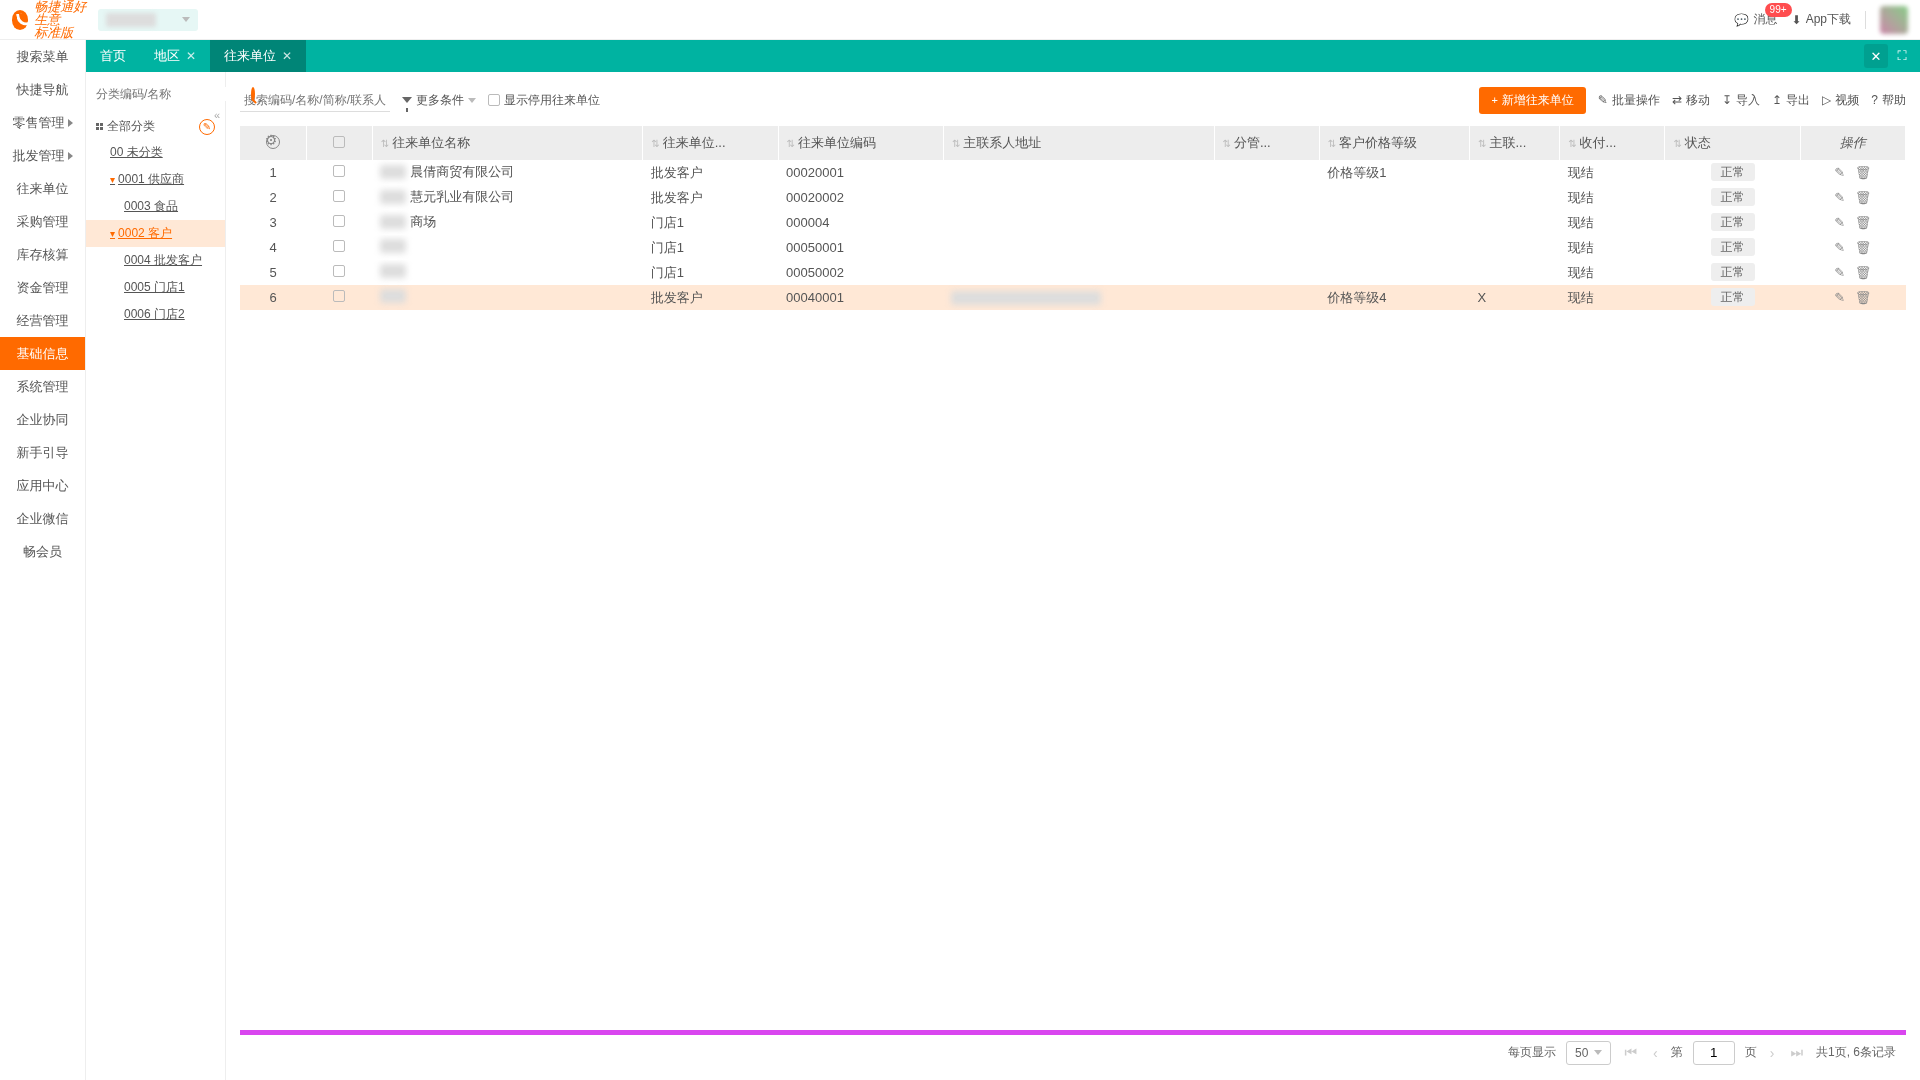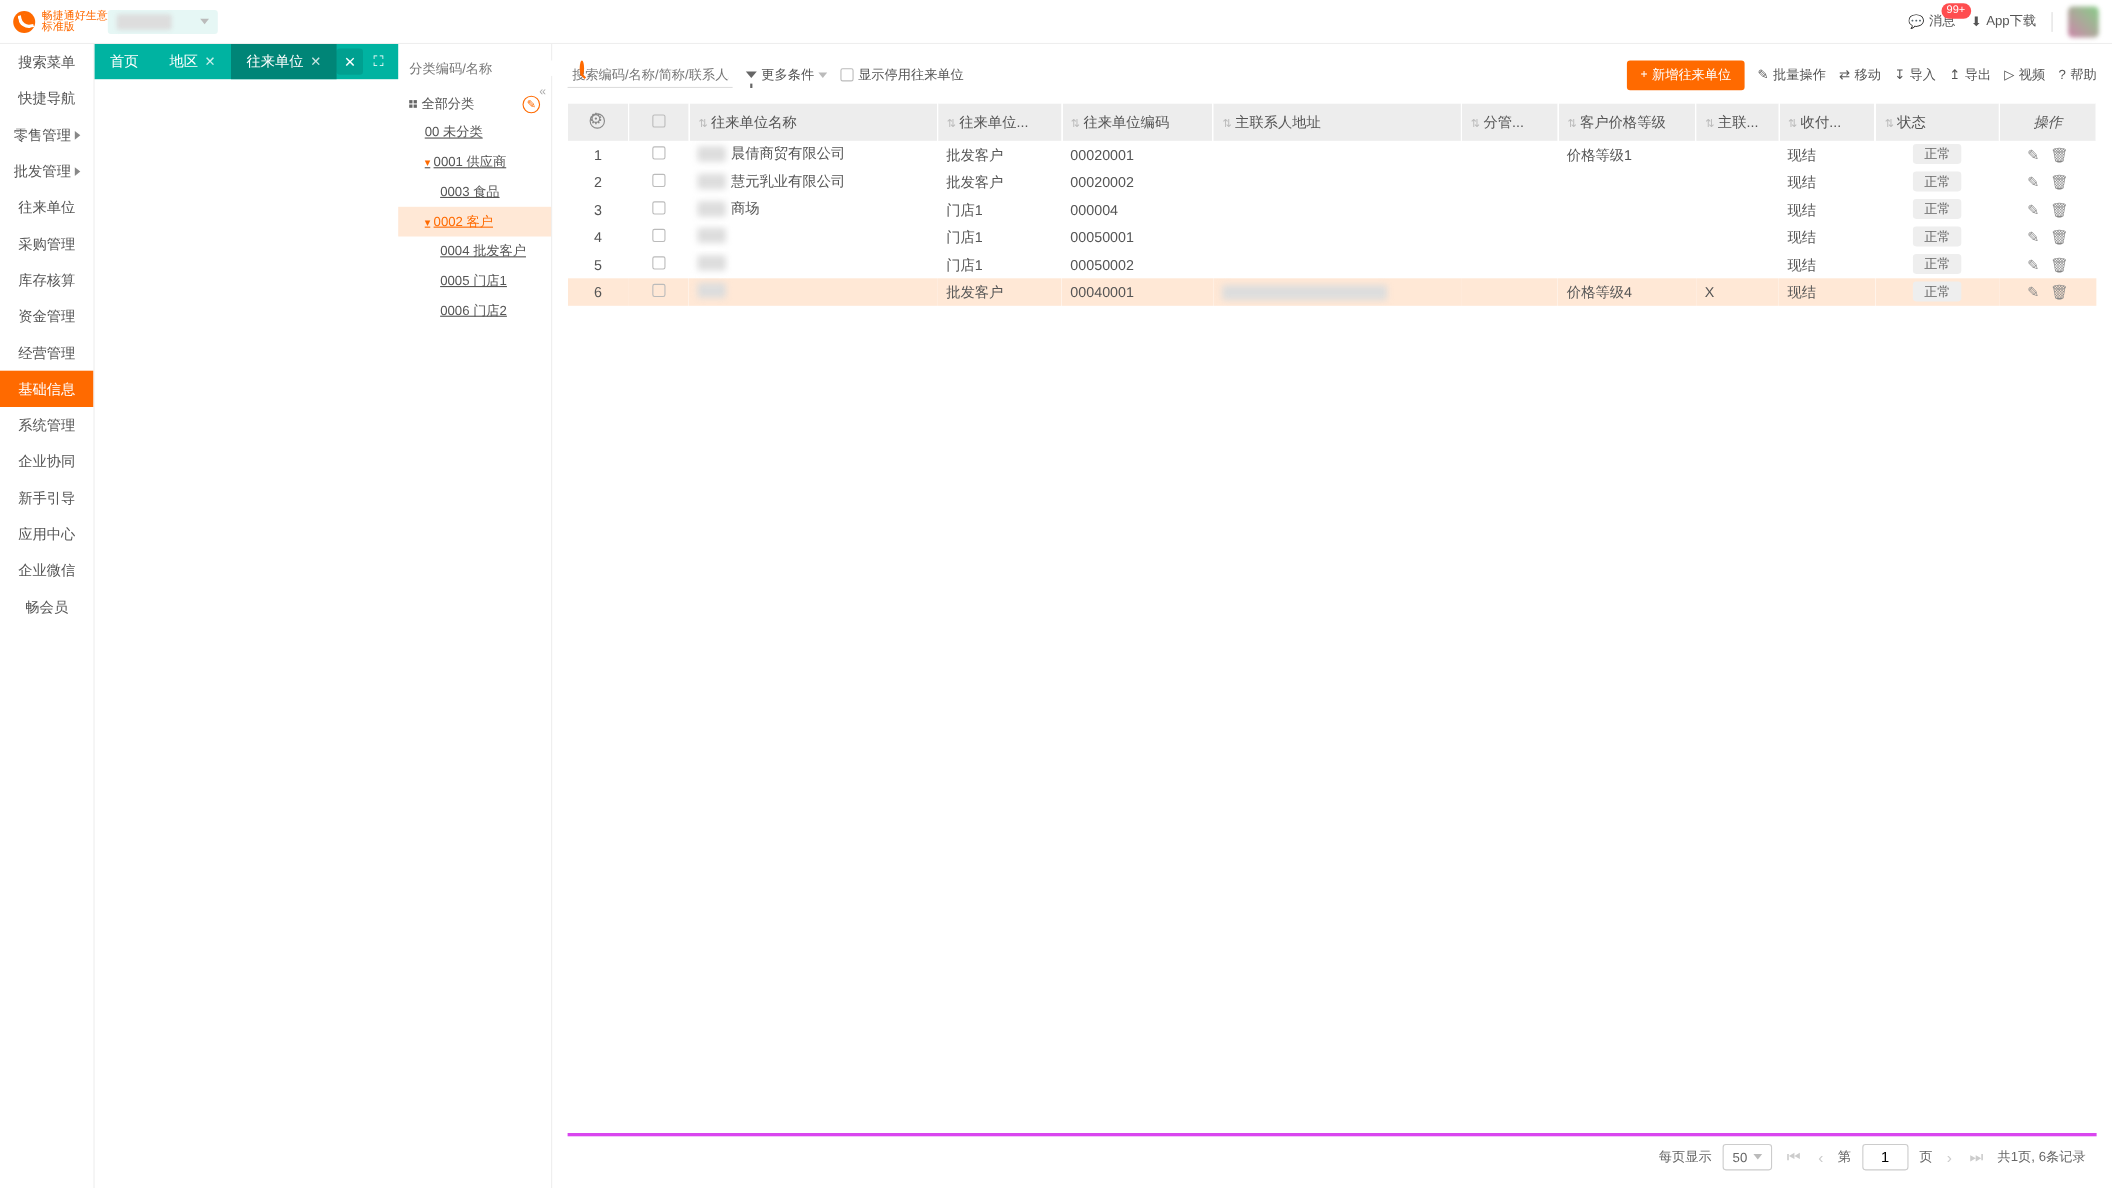--- a/index.html
+++ b/index.html
@@ -2,40 +2,40 @@
 <html><head>
 <meta charset="utf-8">
 <style>
 * { margin: 0; padding: 0; box-sizing: border-box; font-family: "Microsoft YaHei", Arial, sans-serif; }
 body { font-size: 13px; color: #333; background: #fff; overflow: hidden; }
 
 .top-header { height: 40px; display: flex; align-items: center; padding: 0 12px; border-bottom: 1px solid #eee; }
 .logo-area { display: flex; align-items: center; gap: 6px; width: 86px; }
 .logo-mark { width: 20px; height: 20px; background: #ff6a00; border-radius: 50%; position: relative; }
 .logo-mark::after { content: ""; position: absolute; width: 10px; height: 10px; border: 3px solid #fff; border-top: none; border-right: none; border-radius: 0 0 0 10px; top: 3px; left: 5px; transform: rotate(-10deg); }
-.logo-text { color: #ff6a00; font-size: 10px; line-height: 1; }
+.logo-text { color: #ff6a00; font-size: 13px; line-height: 1; font-style: italic; }
 .company-sel { width: 100px; height: 22px; background: #e6f7f5; border-radius: 3px; display: flex; align-items: center; padding: 0 8px; color: #bbb; position: relative; }
 .company-sel .blur { width: 50px; height: 14px; background: #ddd; filter: blur(2px); border-radius: 2px; }
 .chev-down { width: 0; height: 0; border-left: 4px solid transparent; border-right: 4px solid transparent; border-top: 5px solid #bbb; }
 .top-spacer { flex: 1; }
 .top-right { display: flex; align-items: center; gap: 14px; color: #555; }
 .top-item { display: flex; align-items: center; gap: 4px; cursor: pointer; font-size: 12px; }
 .badge { position: absolute; top: -8px; right: -14px; background: #ff4d4f; color: #fff; border-radius: 8px; padding: 0 5px; font-size: 10px; line-height: 14px; }
 .msg-wrap { position: relative; }
 .avatar { width: 28px; height: 28px; border-radius: 4px; background: linear-gradient(45deg,#c8a,#8c8); filter: blur(2px); }
 .sep { width: 1px; height: 18px; background: #ddd; }
 
 .main-layout { display: flex; height: calc(100vh - 40px); }
 
 .sidebar { width: 86px; background: #fff; border-right: 1px solid #eee; overflow-y: auto; }
 .sidebar-item { height: 33px; display: flex; align-items: center; justify-content: center; gap: 3px; color: #555; font-size: 13px; cursor: pointer; }
 .sidebar-item.active { background: #ff6a00; color: #fff; }
 .caret { width: 0; height: 0; border-top: 4px solid transparent; border-bottom: 4px solid transparent; border-left: 5px solid #888; }
 
-.content-area { flex: 1; display: flex; flex-direction: row; }
+.content-area { flex: 1; display: flex; flex-direction: column; }
 
 .tab-bar { height: 32px; background: #00b3a1; display: flex; align-items: stretch; }
 .tab { padding: 0 14px; color: #fff; display: flex; align-items: center; gap: 6px; cursor: pointer; font-size: 13px; }
 .tab.active { background: #008577; }
 .tab-close { font-size: 12px; opacity: .8; }
 .tab-bar-right { margin-left: auto; display: flex; align-items: center; padding-right: 6px; gap: 2px; }
 .tab-right-btn { width: 24px; height: 24px; color: #fff; display: flex; align-items: center; justify-content: center; cursor: pointer; border-radius: 3px; }
 .tab-right-btn:first-child { background: rgba(0,0,0,.1); }
 
 .work-area { flex: 1; display: flex; }
@@ -73,21 +73,21 @@
 th.sortable::before { content: "⇅"; color: #bbb; font-size: 10px; margin-right: 3px; }
 td { height: 25px; padding: 0 8px; color: #555; font-size: 13px; white-space: nowrap; overflow: hidden; text-overflow: ellipsis; }
 tbody tr.highlight { background: #ffe8d6; }
 .gear-icon { width: 14px; height: 14px; border: 1.5px solid #888; border-radius: 50%; position: relative; display: inline-block; }
 .gear-icon::before { content: "⚙"; position: absolute; left: -2px; top: -4px; font-size: 14px; color: #888; }
 .status-pill { background: #eee; color: #666; padding: 2px 10px; border-radius: 3px; font-size: 12px; }
 .op-icons { display: flex; gap: 10px; justify-content: center; color: #888; }
 .op-icons span { cursor: pointer; }
 .blur-cell { background: #ddd; filter: blur(3px); height: 14px; border-radius: 2px; }
 
-.pagination { height: 40px; display: flex; align-items: center; justify-content: flex-end; gap: 10px; color: #666; font-size: 12px; border-top: 3px solid #d946ef; padding-right: 10px; }
+.pagination { height: 40px; display: flex; align-items: center; justify-content: flex-end; gap: 10px; color: #666; font-size: 12px; border-top: 5px solid #d946ef; padding-right: 10px; }
 .page-sel, .page-inp { border: 1px solid #ccc; border-radius: 3px; height: 24px; padding: 0 8px; display: flex; align-items: center; gap: 6px; }
 .page-inp input { width: 24px; border: none; outline: none; text-align: center; }
 .page-btn { color: #ccc; cursor: pointer; padding: 0 3px; font-size: 14px; }
 </style>
 </head>
 <body>
 
 <div class="top-header">
   <div class="logo-area">
     <div class="logo-mark"></div>

